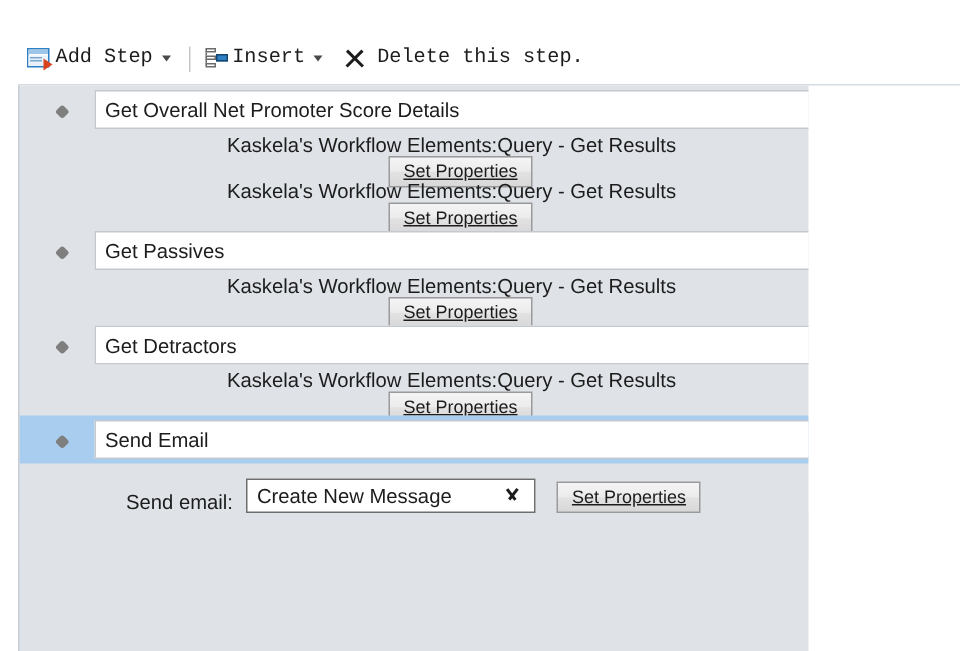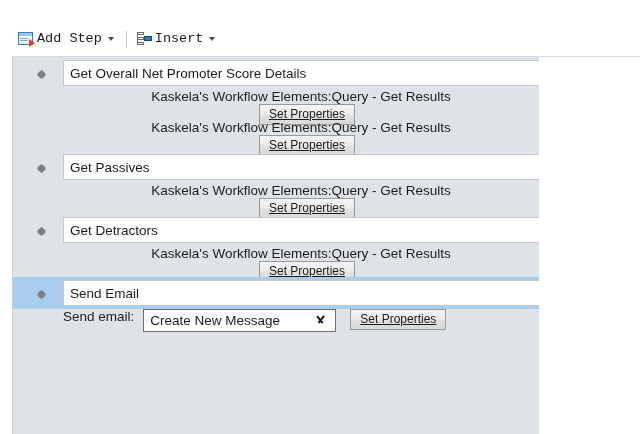--- a/index.html
+++ b/index.html
@@ -258,22 +258,22 @@
     white-space: nowrap;
     cursor: default;
     text-decoration: underline;
   }
 
   
   .email-row {
     position: relative;
     height: 33px;
     display: flex;
-    align-items: flex-start;
-    padding-left: 50px;
+    align-items: flex-end;
+    padding-left: 71px;
     box-sizing: border-box;
   }
   .email-label {
     font-size: 13.5px;
     color: #1c1c1c;
     white-space: nowrap;
     margin-right: 9px;
   }
   .select {
     position: relative;
@@ -342,20 +342,24 @@
         <span class="stem"></span>
         <span class="bar b1"></span>
         <span class="bar b2"></span>
         <span class="bar b3"></span>
         <span class="marker"></span>
       </span>
       <span class="tb-label">Insert</span>
       <span class="tb-caret"></span>
     </div>
 
+    <div class="tb-item" style="margin-left:8px">
+      <span class="icon-delete"></span>
+      <span class="tb-label">Delete this step.</span>
+    </div>
 
   </div>
 
   <div class="content">
     <div class="steps" id="steps-container">
         <div class="step">
           <div class="name-row">
             <span class="bullet"></span>
             <div class="name-box">Get Overall Net Promoter Score Details</div>
           </div>

